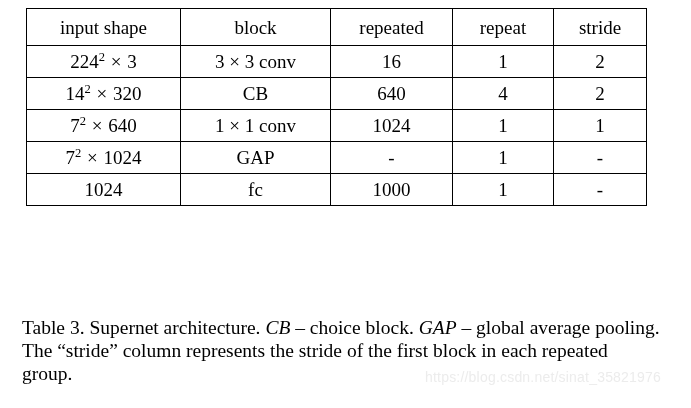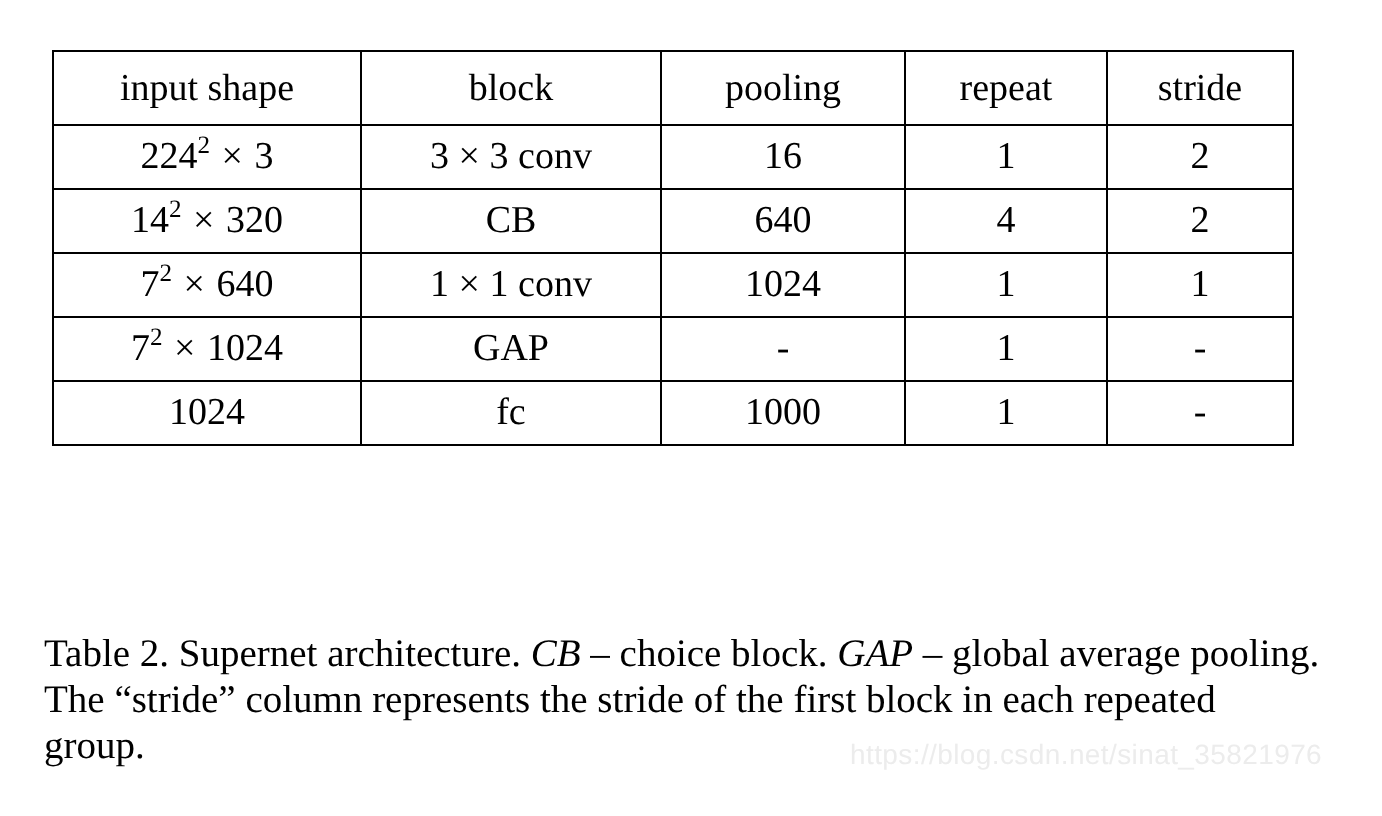--- a/index.html
+++ b/index.html
@@ -13,21 +13,21 @@
     position: relative;
     overflow: hidden;
     font-family: "Liberation Serif", "DejaVu Serif", serif;
     color: #000000;
   }
 
   
   #arch-table {
     position: absolute;
     left: 26px;
-    top: 25px;
+    top: 8px;
     width: 620px;
     border-collapse: collapse;
     table-layout: fixed;
   }
   #arch-table td, #arch-table th {
     border: 1px solid #000000;
     text-align: center;
     vertical-align: middle;
     padding: 0;
     height: 31px;
@@ -93,21 +93,21 @@
     <col class="c-shape">
       <col class="c-block">
       <col class="c-channels">
       <col class="c-repeat">
       <col class="c-stride">
   </colgroup>
   <thead>
     <tr>
       <th>input shape</th>
       <th>block</th>
-      <th>pooling</th>
+      <th>repeated</th>
       <th>repeat</th>
       <th>stride</th>
     </tr>
   </thead>
   <tbody id="table-body">
       <tr>
         <td><span class="mathexpr">224<sup>2</sup><span class="times"> × </span>3</span></td>
         <td>3 × 3 conv</td>
         <td>16</td>
         <td>1</td>
@@ -138,21 +138,21 @@
         <td><span class="mathexpr">1024</span></td>
         <td>fc</td>
         <td>1000</td>
         <td>1</td>
         <td>-</td>
       </tr>
     </tbody>
 </table>
 
 <div id="caption">
-  <span>Table 2.</span>
+  <span>Table 3.</span>
   <span>Supernet architecture.</span>
   <span class="ital">CB</span>
   <span>– choice block.</span>
   <span class="ital">GAP</span>
   <span>– global average pooling.</span>
   <span>The “stride” column represents the stride of the first block in each repeated group.</span>
 </div>
 
 <div id="watermark">https://blog.csdn.net/sinat_35821976</div>
 

